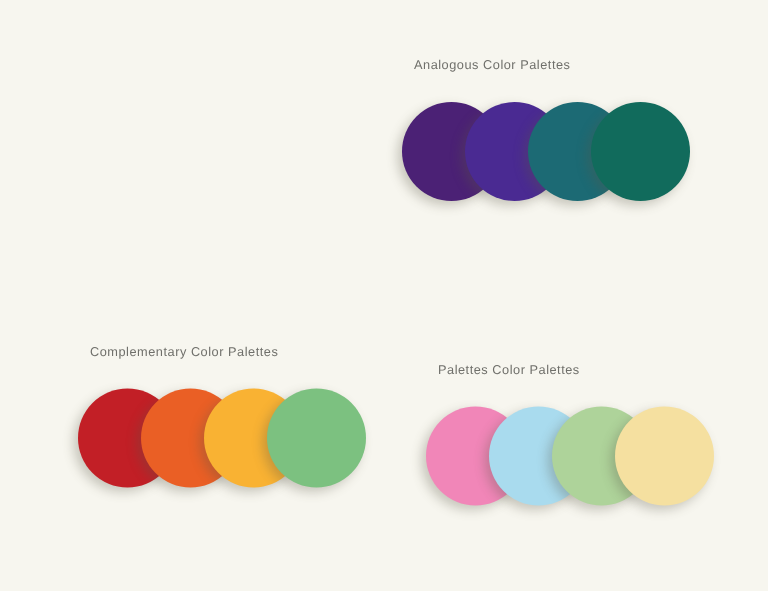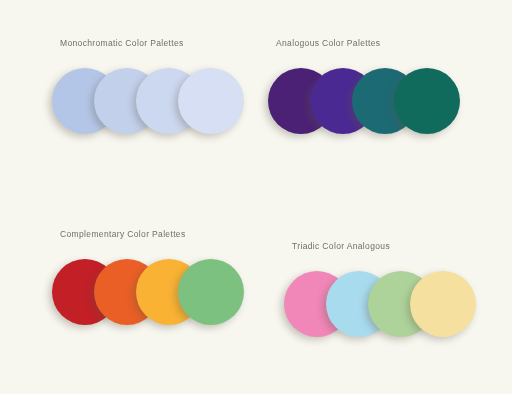--- a/index.html
+++ b/index.html
@@ -52,29 +52,20 @@
   .swatch.s0 { left: 0px;   z-index: 1; }
   .swatch.s1 { left: 42px;  z-index: 2; }
   .swatch.s2 { left: 84px;  z-index: 3; }
   .swatch.s3 { left: 126px; z-index: 4; }
 </style>
 </head>
 <body style="background: rgb(247, 246, 239);">
 
 <div class="board">
 
-  <section class="palette-group group-mono">
-    <h2 class="group-title" style="color: rgb(111, 111, 106);">Monochromatic Color Palettes</h2>
-    <div class="swatch-row">
-      <div class="swatch s0" style="background-color: rgb(180, 198, 232);"></div>
-      <div class="swatch s1" style="background-color: rgb(194, 208, 236);"></div>
-      <div class="swatch s2" style="background-color: rgb(204, 216, 239);"></div>
-      <div class="swatch s3" style="background-color: rgb(214, 223, 243);"></div>
-    </div>
-  </section>
 
   <section class="palette-group group-analogous">
     <h2 class="group-title" style="color: rgb(111, 111, 106);">Analogous Color Palettes</h2>
     <div class="swatch-row">
       <div class="swatch s0" style="background-color: rgb(75, 33, 117);"></div>
       <div class="swatch s1" style="background-color: rgb(74, 42, 146);"></div>
       <div class="swatch s2" style="background-color: rgb(28, 106, 116);"></div>
       <div class="swatch s3" style="background-color: rgb(17, 107, 92);"></div>
     </div>
   </section>
@@ -83,21 +74,21 @@
     <h2 class="group-title" style="color: rgb(111, 111, 106);">Complementary Color Palettes</h2>
     <div class="swatch-row">
       <div class="swatch s0" style="background-color: rgb(194, 31, 38);"></div>
       <div class="swatch s1" style="background-color: rgb(234, 95, 37);"></div>
       <div class="swatch s2" style="background-color: rgb(249, 178, 51);"></div>
       <div class="swatch s3" style="background-color: rgb(124, 193, 128);"></div>
     </div>
   </section>
 
   <section class="palette-group group-triadic">
-    <h2 class="group-title" style="color: rgb(111, 111, 106);">Triadic Color Analogous</h2>
+    <h2 class="group-title" style="color: rgb(111, 111, 106);">Palettes Color Palettes</h2>
     <div class="swatch-row">
       <div class="swatch s0" style="background-color: rgb(241, 134, 184);"></div>
       <div class="swatch s1" style="background-color: rgb(169, 219, 238);"></div>
       <div class="swatch s2" style="background-color: rgb(174, 211, 154);"></div>
       <div class="swatch s3" style="background-color: rgb(245, 224, 160);"></div>
     </div>
   </section>
 
 </div>
 

